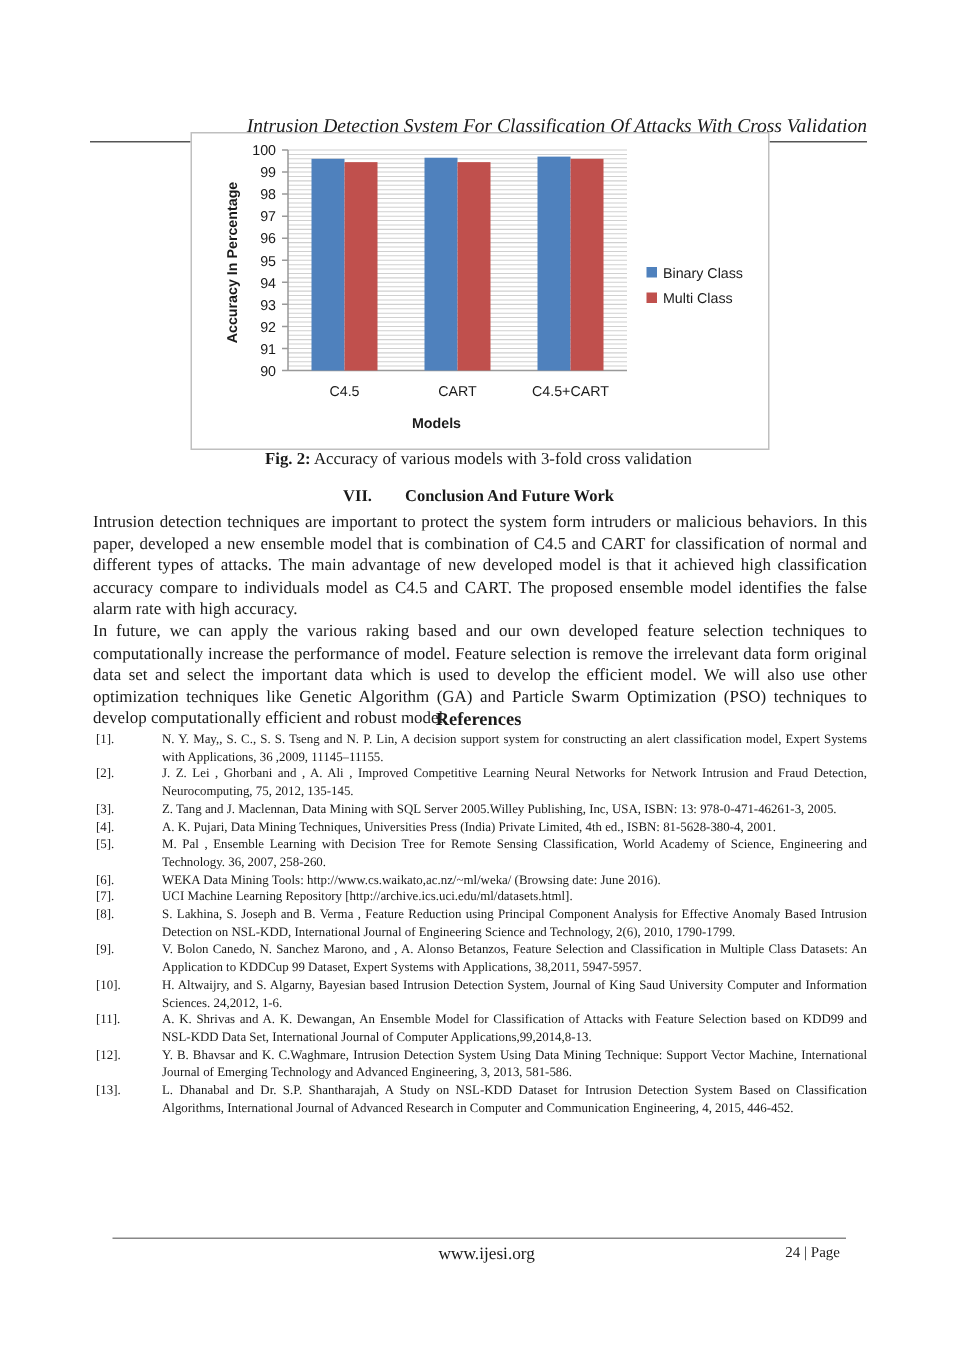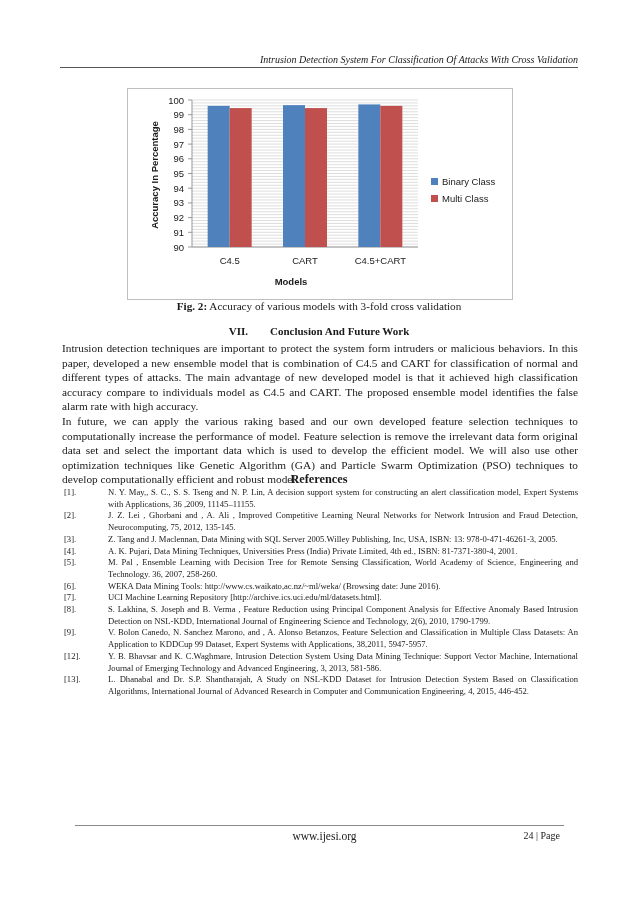--- a/index.html
+++ b/index.html
@@ -1,19 +1,19 @@
 <!DOCTYPE html>
 <html><head>
 <meta charset="utf-8">
 <style>
   html, body { margin:0; padding:0; background:#fff; }
   body { width:638px; height:902px; position:relative; overflow:hidden;
          font-family:"Liberation Serif", serif; color:#1a1a1a; }
-  .running-head { position:absolute; left:60px; right:60px; top:54px; text-align:right;
-         font-style:italic; font-size:10px; padding-bottom:2px; border-bottom:1.2px solid #555; }
+  .running-head { position:absolute; left:60px; right:60px; top:76px; text-align:right;
+         font-style:italic; font-size:13px; padding-bottom:2px; border-bottom:1.2px solid #555; }
   .chart-frame { position:absolute; left:127px; top:88px; width:384px; height:210px;
          border:1px solid #bfbfbf; background:#fff; }
   .chart-frame svg { position:absolute; left:0; top:0; }
   .chart-text { font-family:"Liberation Sans", sans-serif; fill:#1a1a1a; }
   .fig-caption { position:absolute; left:60px; right:60px; top:300px; text-align:center; font-size:11.2px; }
   .fig-caption b { font-weight:bold; }
   .section-title { position:absolute; left:60px; right:60px; top:325px; text-align:center;
          font-weight:bold; font-size:11px; }
   .section-title .num { margin-right:22px; }
   .body-text { position:absolute; left:62px; width:516px; font-size:11.3px; line-height:14.6px;
@@ -162,41 +162,49 @@
     <div class="ref">
       <span class="idx">[2].</span>
       <span class="txt">J. Z. Lei ,  Ghorbani  and  , A. Ali , Improved Competitive Learning Neural Networks for Network Intrusion and Fraud Detection, Neurocomputing, 75, 2012, 135-145.</span>
     </div>
     <div class="ref">
       <span class="idx">[3].</span>
       <span class="txt">Z. Tang and J. Maclennan, Data Mining with SQL Server 2005.Willey Publishing, Inc, USA, ISBN: 13: 978-0-471-46261-3, 2005.</span>
     </div>
     <div class="ref">
       <span class="idx">[4].</span>
-      <span class="txt">A. K. Pujari, Data Mining Techniques, Universities Press (India) Private Limited, 4th ed., ISBN: 81-7371-380-4, 2001.</span>
+      <span class="txt">A. K. Pujari, Data Mining Techniques, Universities Press (India) Private Limited, 4th ed., ISBN: 81-5628-380-4, 2001.</span>
     </div>
     <div class="ref">
       <span class="idx">[5].</span>
       <span class="txt">M. Pal , Ensemble Learning with Decision Tree for Remote Sensing Classification, World Academy of Science, Engineering and Technology. 36, 2007, 258-260.</span>
     </div>
     <div class="ref">
       <span class="idx">[6].</span>
       <span class="txt">WEKA Data Mining Tools:  http://www.cs.waikato,ac.nz/~ml/weka/ (Browsing date: June 2016).</span>
     </div>
     <div class="ref">
       <span class="idx">[7].</span>
       <span class="txt">UCI Machine Learning Repository [http://archive.ics.uci.edu/ml/datasets.html].</span>
     </div>
     <div class="ref">
       <span class="idx">[8].</span>
       <span class="txt">S. Lakhina, S. Joseph and B. Verma , Feature Reduction using Principal Component  Analysis for Effective Anomaly Based Intrusion Detection on NSL-KDD, International Journal of Engineering Science and Technology, 2(6), 2010, 1790-1799.</span>
     </div>
     <div class="ref">
       <span class="idx">[9].</span>
       <span class="txt">V. Bolon Canedo, N. Sanchez Marono, and , A. Alonso Betanzos, Feature Selection and Classification in Multiple Class Datasets: An Application to KDDCup 99 Dataset, Expert Systems with Applications, 38,2011, 5947-5957.</span>
+    </div>
+    <div class="ref">
+      <span class="idx">[10].</span>
+      <span class="txt">H. Altwaijry, and S. Algarny, Bayesian based Intrusion Detection System, Journal of King Saud University Computer and Information Sciences. 24,2012, 1-6.</span>
+    </div>
+    <div class="ref">
+      <span class="idx">[11].</span>
+      <span class="txt">A. K. Shrivas and A. K. Dewangan, An Ensemble Model for Classification of Attacks with Feature Selection based on KDD99 and NSL-KDD Data Set, International Journal of Computer Applications,99,2014,8-13.</span>
     </div>
     <div class="ref">
       <span class="idx">[12].</span>
       <span class="txt">Y. B. Bhavsar and K. C.Waghmare, Intrusion Detection System Using Data Mining Technique: Support Vector Machine, International Journal of Emerging Technology and Advanced Engineering, 3, 2013, 581-586.</span>
     </div>
     <div class="ref">
       <span class="idx">[13].</span>
       <span class="txt">L. Dhanabal and Dr. S.P. Shantharajah, A Study on NSL-KDD Dataset for Intrusion Detection System Based on Classification Algorithms, International Journal of Advanced Research in Computer and Communication Engineering, 4, 2015, 446-452.</span>
     </div>
   </div>

